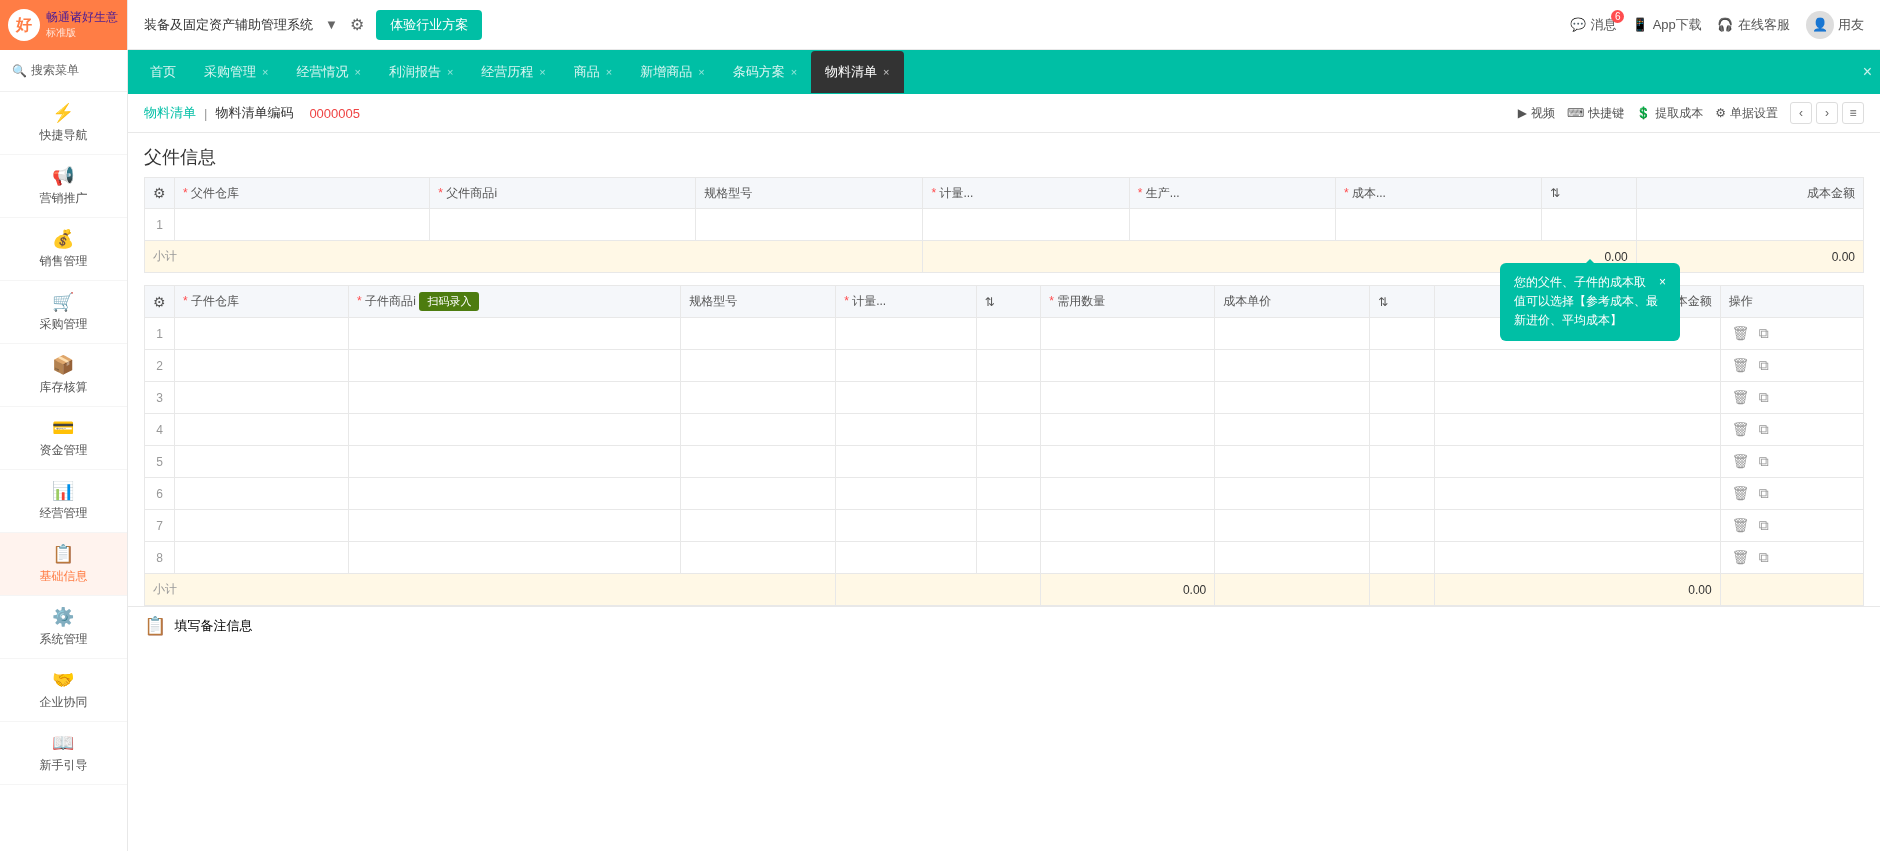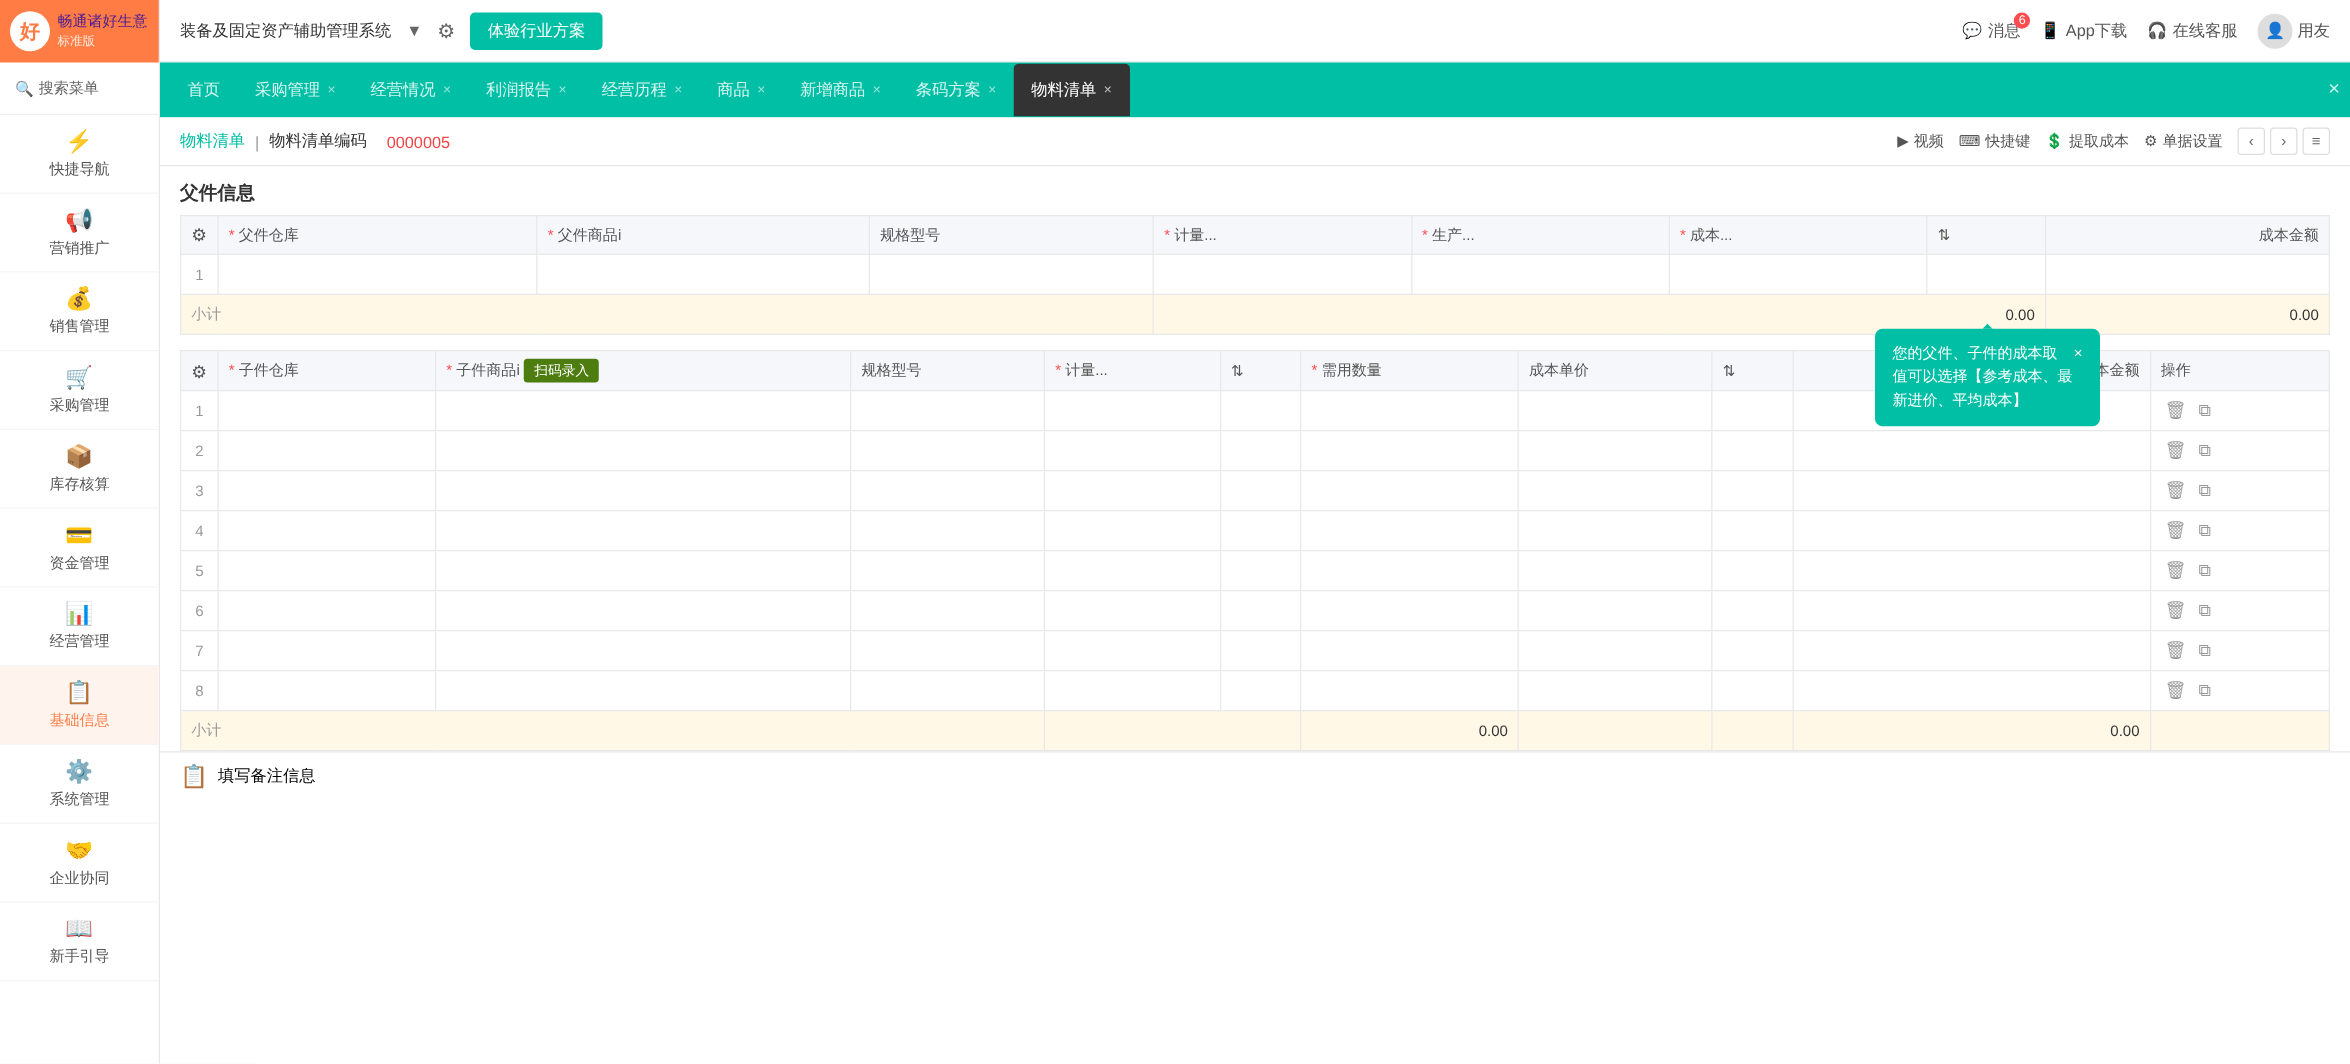--- a/index.html
+++ b/index.html
@@ -103,21 +103,21 @@
     .breadcrumb { display: flex; align-items: center; gap: 8px; }
     .breadcrumb-item { color: #00bfa5; cursor: pointer; font-size: 13px; }
     .breadcrumb-sep { color: #999; }
     .breadcrumb-current { color: #333; font-size: 13px; }
     .breadcrumb-code { color: #ef4444; margin-left: 8px; font-size: 13px; }
     .toolbar-actions { display: flex; align-items: center; gap: 12px; }
     .toolbar-btn { display: flex; align-items: center; gap: 4px; color: #555; cursor: pointer; font-size: 12px; }
 
     
     .section { padding: 12px 16px 0; }
-    .section-title { font-size: 15px; color: #333; font-weight: 700; margin-bottom: 8px; }
+    .section-title { font-size: 18px; color: #333; font-weight: 400; margin-bottom: 8px; }
 
     
     .data-table { width: 100%; border-collapse: collapse; font-size: 12px; }
     .data-table th {
       background: #f5f7fa; border: 1px solid #e8e8e8;
       padding: 6px 8px; text-align: left; color: #555; font-weight: normal;
       white-space: nowrap;
     }
     .data-table td {
       border: 1px solid #e8e8e8; padding: 4px 8px; height: 32px;

